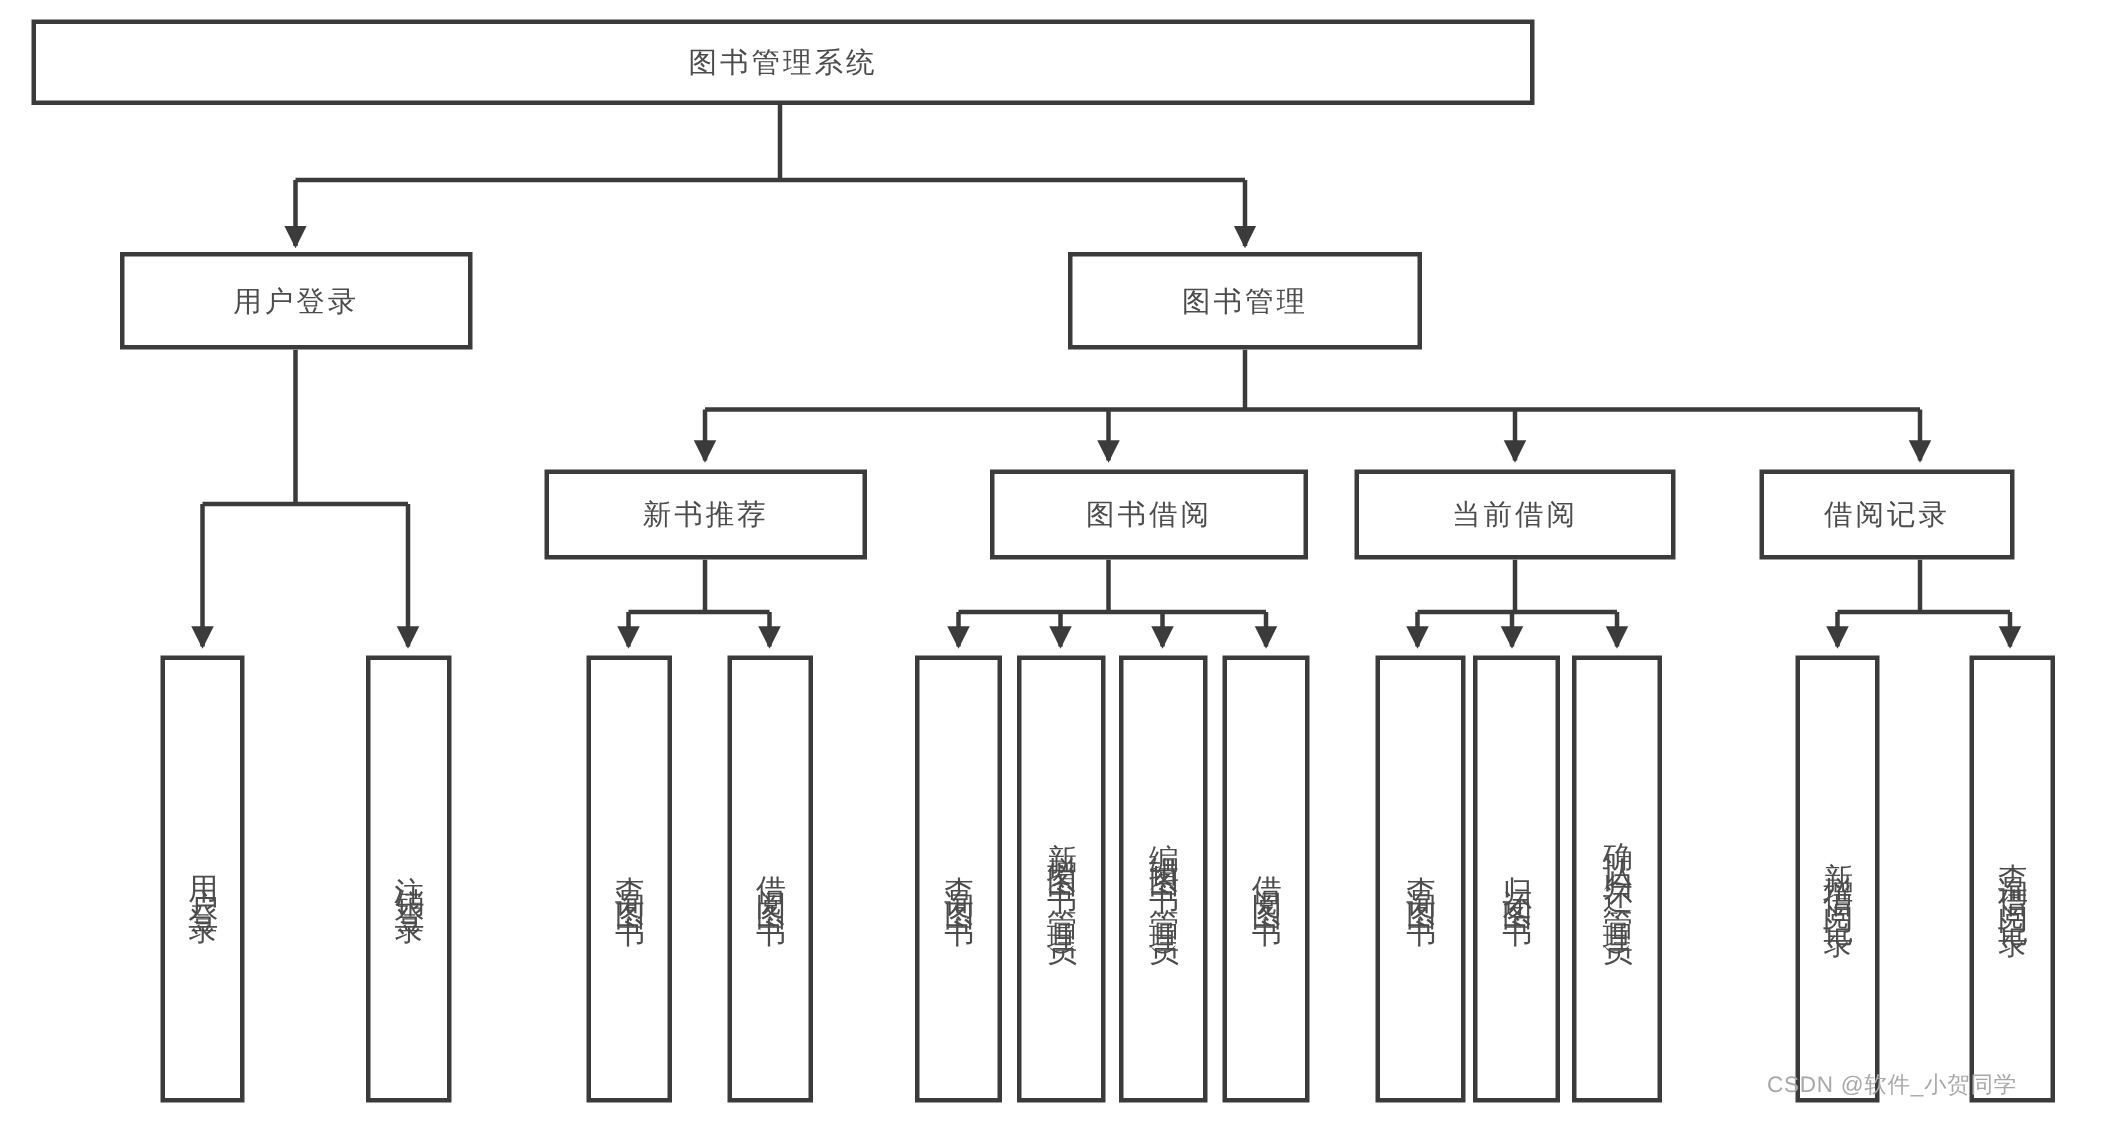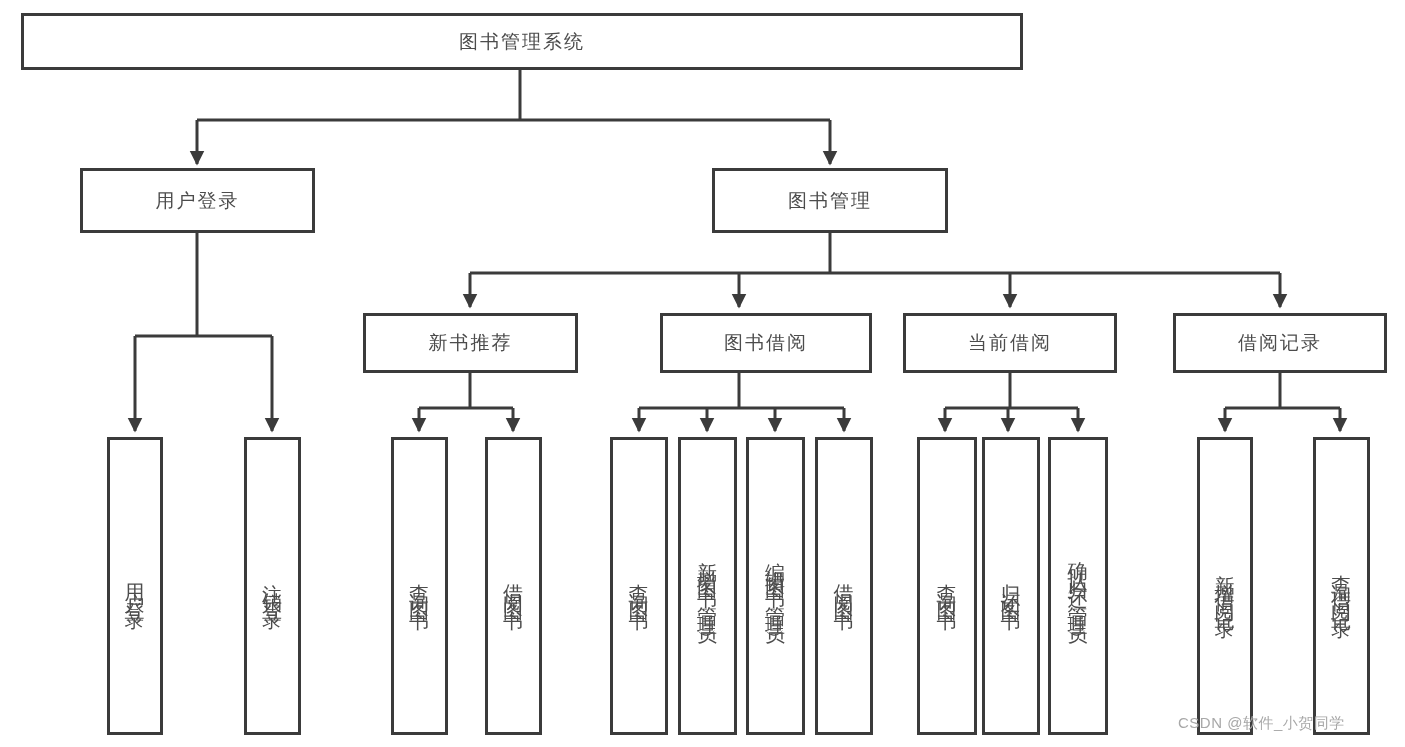--- a/index.html
+++ b/index.html
@@ -85,21 +85,21 @@
   </svg>
 
   <div class="box hbox" style="left:21px;top:13px;width:1002px;height:57px;">图书管理系统</div>
 
   <div class="box hbox" style="left:80px;top:168px;width:235px;height:65px;">用户登录</div>
   <div class="box hbox" style="left:363px;top:313px;width:215px;height:60px;">新书推荐</div>
 
   <div class="box hbox" style="left:712px;top:168px;width:236px;height:65px;">图书管理</div>
   <div class="box hbox" style="left:660px;top:313px;width:212px;height:60px;">图书借阅</div>
   <div class="box hbox" style="left:903px;top:313px;width:214px;height:60px;">当前借阅</div>
-  <div class="box hbox" style="left:1173px;top:313px;width:214px;height:60px;">借阅记录</div>
+  <div class="box hbox" style="left:1173px;top:313px;width:170px;height:60px;">借阅记录</div>
 
   <div class="box leaf" style="left:107px;top:437px;width:56px;height:298px;">
     <span>用户登录</span>
     </div>
   <div class="box leaf" style="left:244px;top:437px;width:57px;height:298px;">
     <span>注销登录</span>
     </div>
 
   <div class="box leaf" style="left:391px;top:437px;width:57px;height:298px;">
     <span>查询图书</span>

